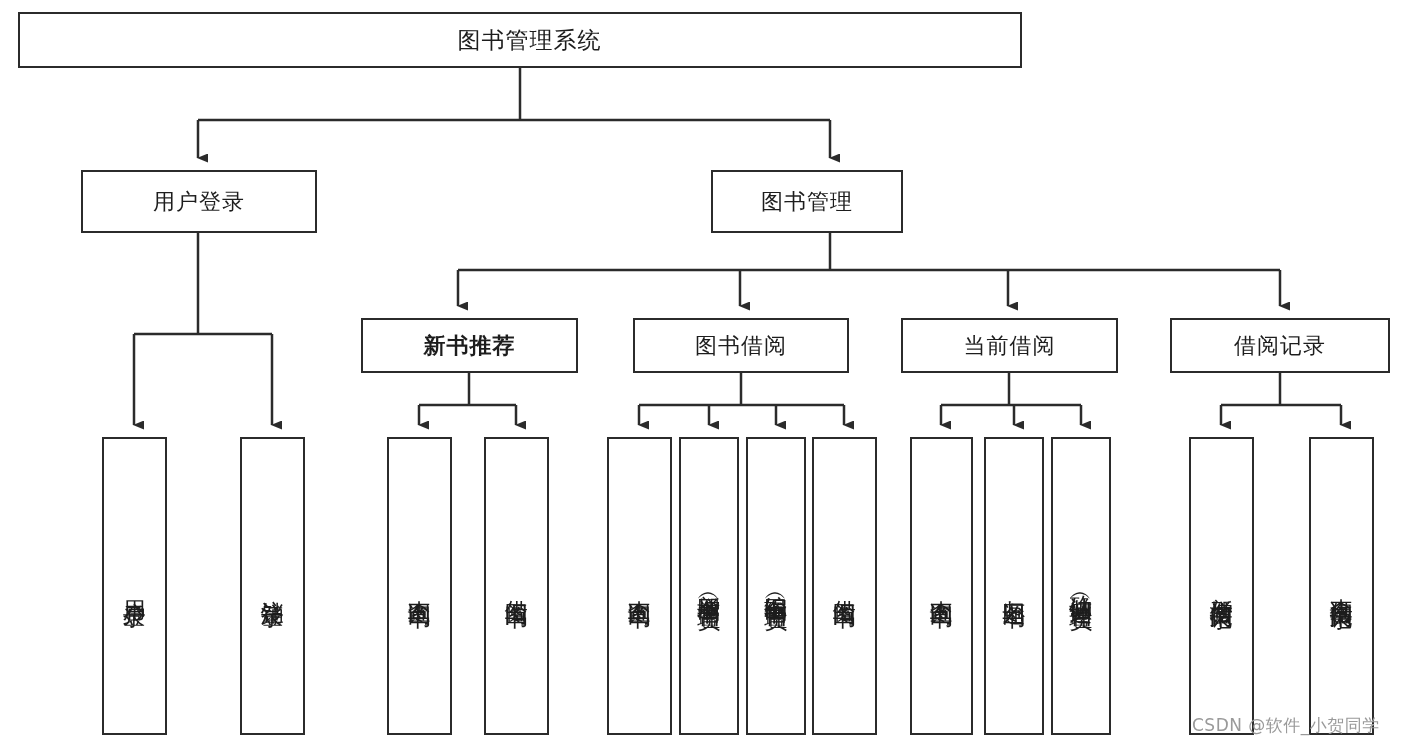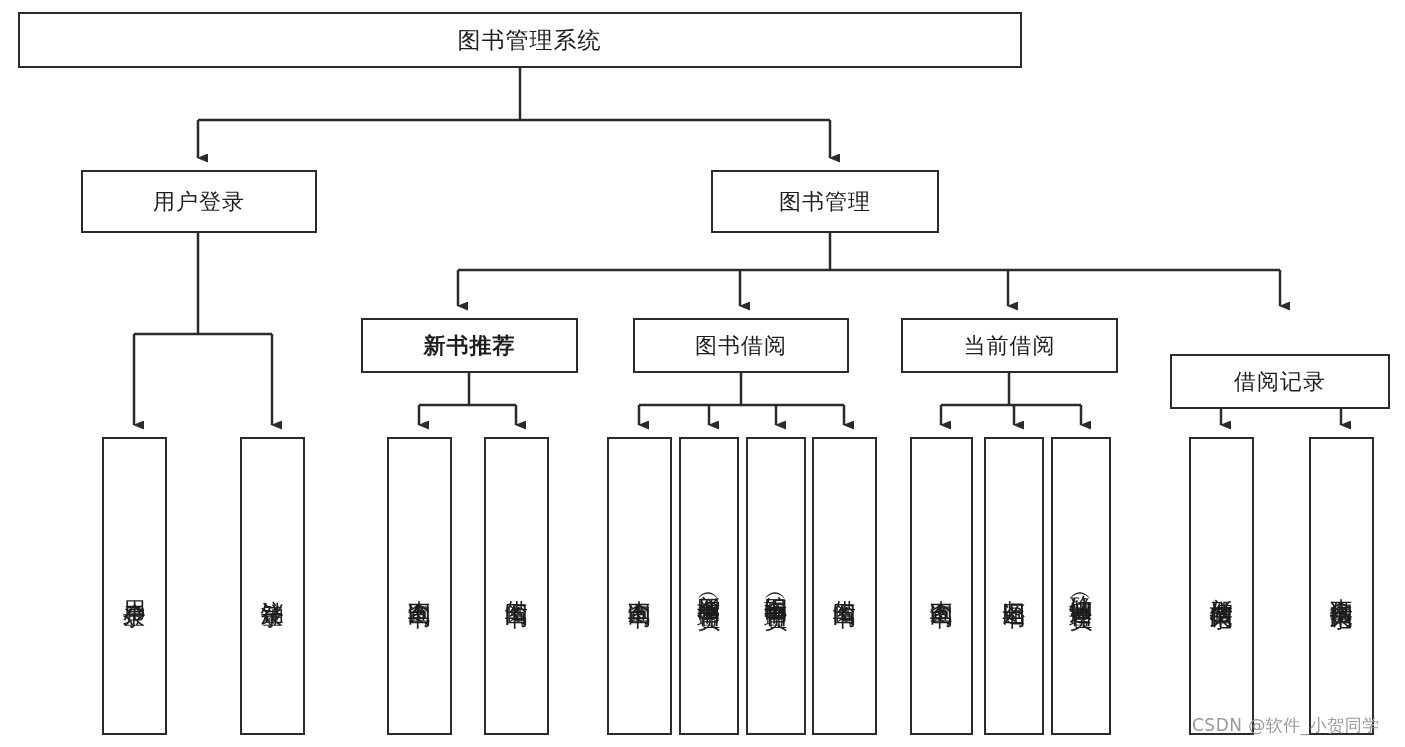--- a/index.html
+++ b/index.html
@@ -101,34 +101,34 @@
     </g>
   </svg>
 
   <div class="node root" style="left:18px;top:12px;width:1004px;height:56px;padding-left:19px;">
     <span class="lbl">图书管理系统</span>
   </div>
 
   <div class="node" style="left:81px;top:170px;width:236px;height:63px;">
     <span class="lbl">用户登录</span>
   </div>
-  <div class="node" style="left:711px;top:170px;width:228px;height:63px;">
+  <div class="node" style="left:711px;top:170px;width:192px;height:63px;">
     <span class="lbl">图书管理</span>
   </div>
 
   <div class="node" style="left:361px;top:318px;width:217px;height:55px;font-weight:bold;">
     <span class="lbl">新书推荐</span>
   </div>
   <div class="node" style="left:901px;top:318px;width:217px;height:55px;">
     <span class="lbl">当前借阅</span>
   </div>
   <div class="node" style="left:633px;top:318px;width:216px;height:55px;">
     <span class="lbl">图书借阅</span>
   </div>
-  <div class="node" style="left:1170px;top:318px;width:220px;height:55px;margin-top:36px;">
+  <div class="node" style="left:1170px;top:318px;width:220px;height:55px;">
     <span class="lbl">借阅记录</span>
   </div>
 
   <div class="node leaf" style="left:102px;top:437px;width:65px;height:298px;">
     <span class="lbl">用户登录</span>
   </div>
   <div class="node leaf" style="left:240px;top:437px;width:65px;height:298px;">
     <span class="lbl">注销登录</span>
   </div>
 

